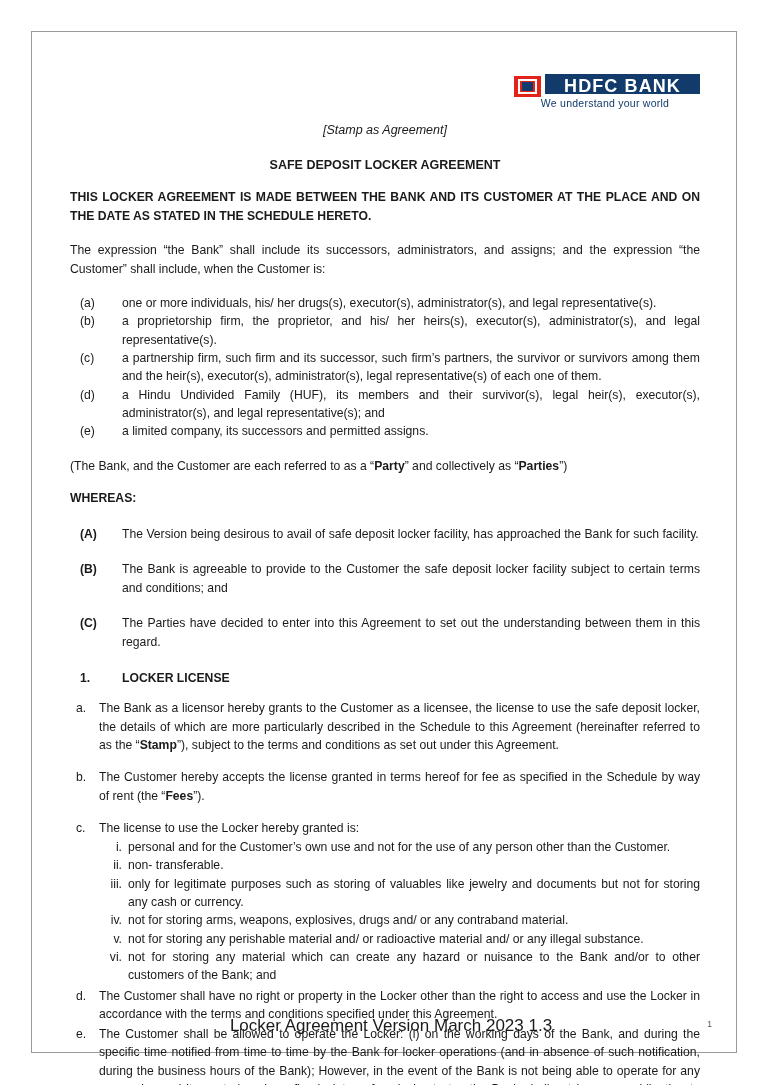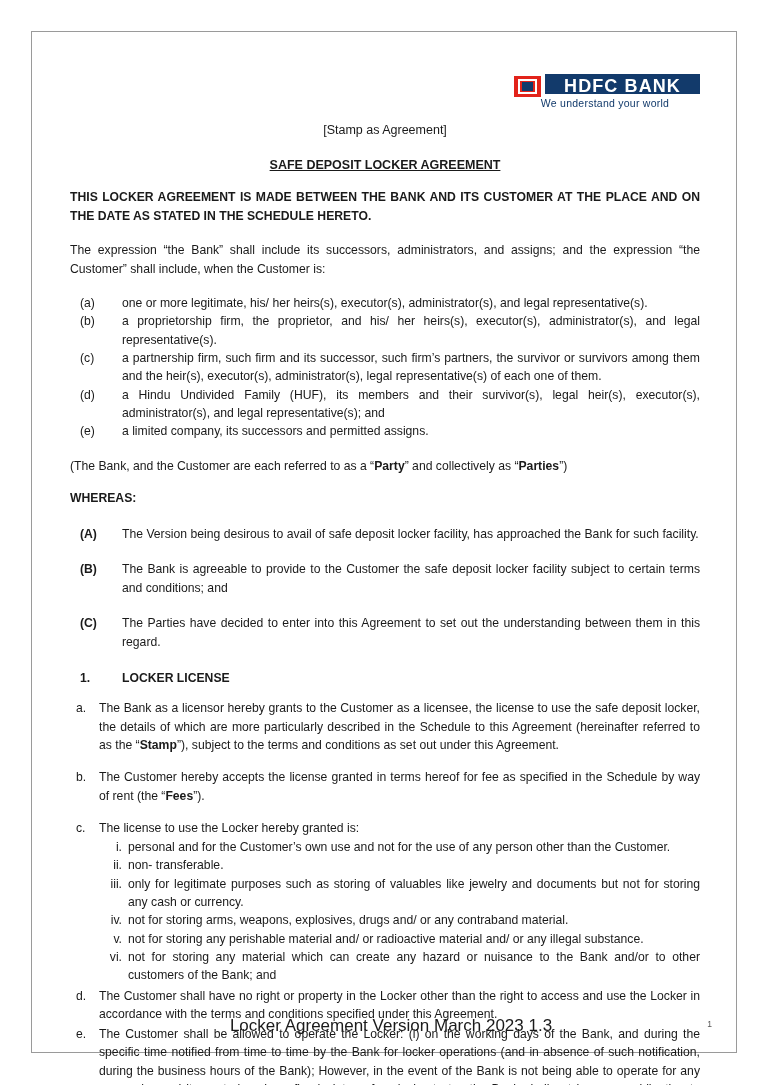--- a/index.html
+++ b/index.html
@@ -97,28 +97,28 @@
     margin-top: 3px;
     font-size: 10.5px;
     color: #123a6b;
     letter-spacing: 0.25px;
     font-family: "Liberation Sans", sans-serif;
   }
 
   
   .stamp-line {
     text-align: center;
+    font-style: italic;
     font-size: 12.5px;
     margin-top: 4px;
   }
   .doc-title {
     text-align: center;
     font-weight: bold;
     font-size: 12.5px;
-    text-decoration: underline;
     margin-top: 21px;
   }
 
   
   .para {
     font-size: 12.2px;
     line-height: 1.52;
     text-align: justify;
     margin-top: 16px;
   }
@@ -262,21 +262,21 @@
     <div class="stamp-line">[Stamp as Agreement]</div>
     <div class="doc-title">SAFE DEPOSIT LOCKER AGREEMENT</div>
 
     <div class="para bold">THIS LOCKER AGREEMENT IS MADE BETWEEN THE BANK AND ITS CUSTOMER AT THE PLACE AND ON THE DATE AS STATED IN THE SCHEDULE HERETO.</div>
 
     <div class="para">The expression “the Bank” shall include its successors, administrators, and assigns; and the expression “the Customer” shall include, when the Customer is:</div>
 
     <div class="alpha-list">
       <div class="alpha-item">
         <div class="alpha-mark">(a)</div>
-        <div class="alpha-text">one or more legitimate, his/ her heirs(s), executor(s), administrator(s), and legal representative(s).</div>
+        <div class="alpha-text">one or more individuals, his/ her drugs(s), executor(s), administrator(s), and legal representative(s).</div>
       </div>
       <div class="alpha-item">
         <div class="alpha-mark">(b)</div>
         <div class="alpha-text">a proprietorship firm, the proprietor, and his/ her heirs(s), executor(s), administrator(s), and legal representative(s).</div>
       </div>
       <div class="alpha-item">
         <div class="alpha-mark">(c)</div>
         <div class="alpha-text">a partnership firm, such firm and its successor, such firm’s partners, the survivor or survivors among them and the heir(s), executor(s), administrator(s), legal representative(s) of each one of them.</div>
       </div>
       <div class="alpha-item">

